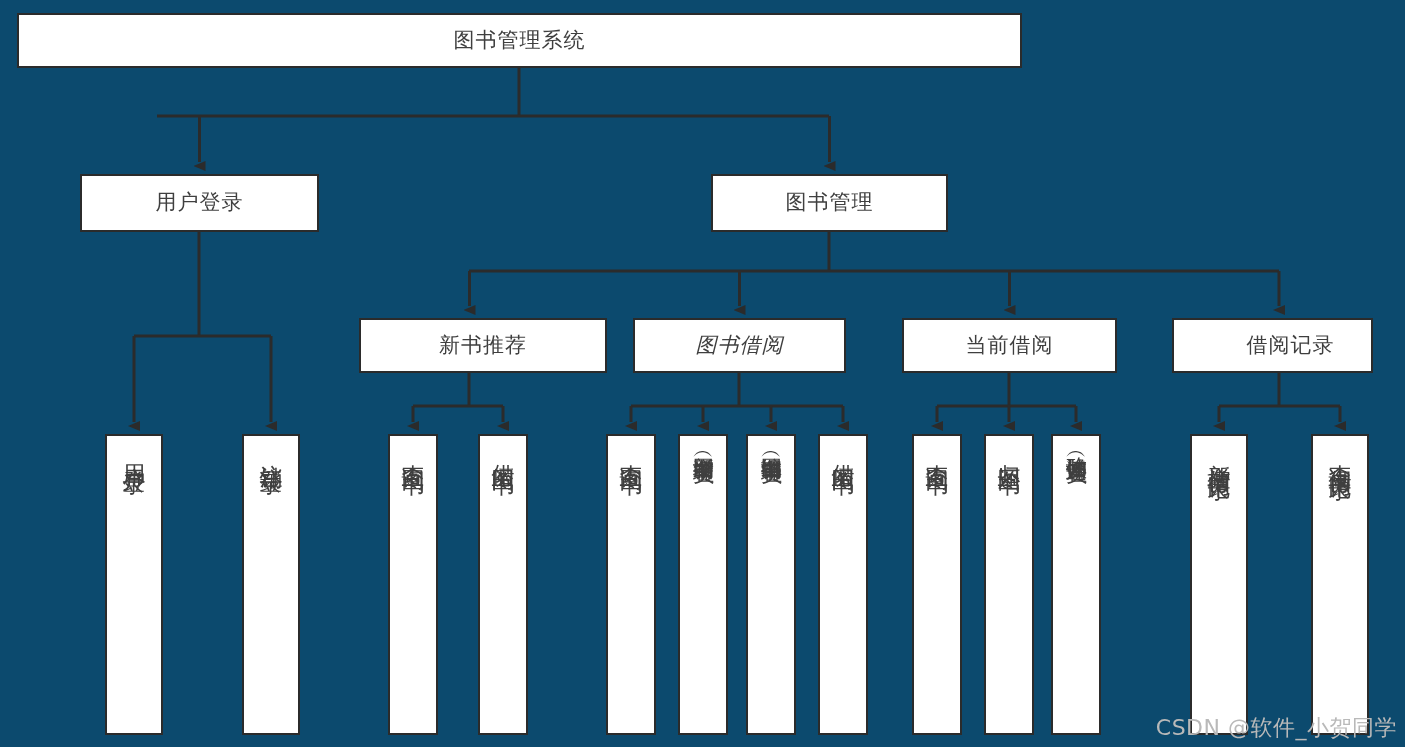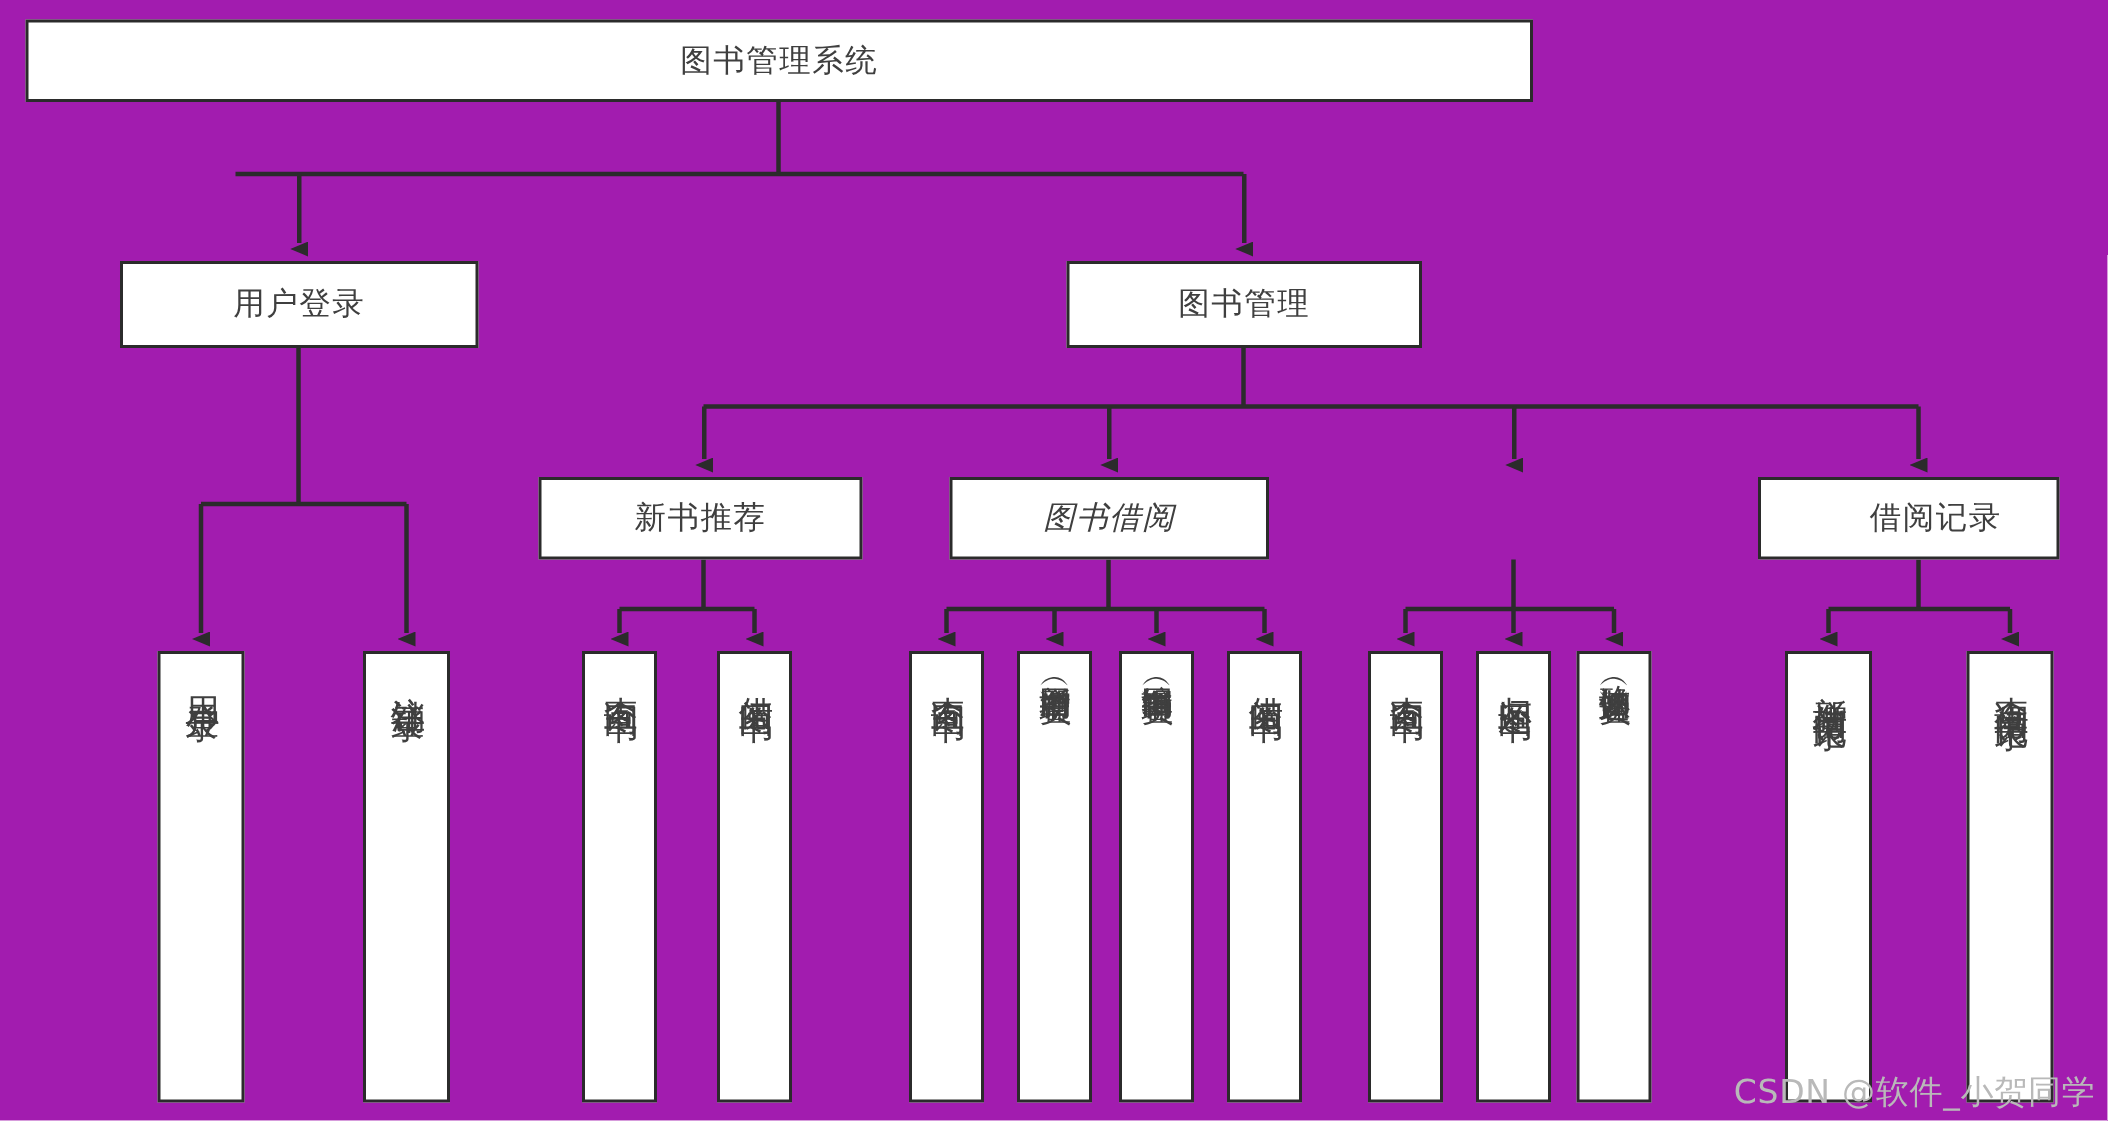--- a/index.html
+++ b/index.html
@@ -7,21 +7,21 @@
     padding: 0;
     background: #ffffff;
   }
   body {
     font-family: "DejaVu Sans", "Liberation Sans", sans-serif;
   }
   #canvas {
     position: relative;
     width: 1405px;
     height: 747px;
-    background: #a21caf;
+    background: #0c4a6e;
     overflow: hidden;
   }
   #edges {
     position: absolute;
     left: 0;
     top: 0;
     width: 1405px;
     height: 747px;
     pointer-events: none;
   }
@@ -128,25 +128,28 @@
     <span class="lbl">图书管理系统</span>
   </div>
 
   <div class="node h" style="left: 80px; top: 174px; width: 239px; height: 58px;">
     <span class="lbl">用户登录</span>
   </div>
   <div class="node h" style="left: 711px; top: 174px; width: 237px; height: 58px;">
     <span class="lbl">图书管理</span>
   </div>
 
-  <div class="node h" style="left: 359px; top: 318px; width: 216px; height: 55px;">
+  <div class="node h" style="left: 359px; top: 318px; width: 248px; height: 55px;">
     <span class="lbl">新书推荐</span>
   </div>
   <div class="node h" style="left: 633px; top: 318px; width: 213px; height: 55px; font-style: italic;">
     <span class="lbl">图书借阅</span>
+  </div>
+  <div class="node h" style="left: 902px; top: 318px; width: 215px; height: 55px;">
+    <span class="lbl">当前借阅</span>
   </div>
   <div class="node h" style="left: 1172px; top: 318px; width: 201px; height: 55px; padding-left: 36px;">
     <span class="lbl">借阅记录</span>
   </div>
 
   <div class="node v" style="left: 105px; top: 434px; width: 58px; height: 301px;">
     <span class="lbl">用户登录</span>
   </div>
   <div class="node v" style="left: 242px; top: 434px; width: 58px; height: 301px;">
     <span class="lbl">注销登录</span>

